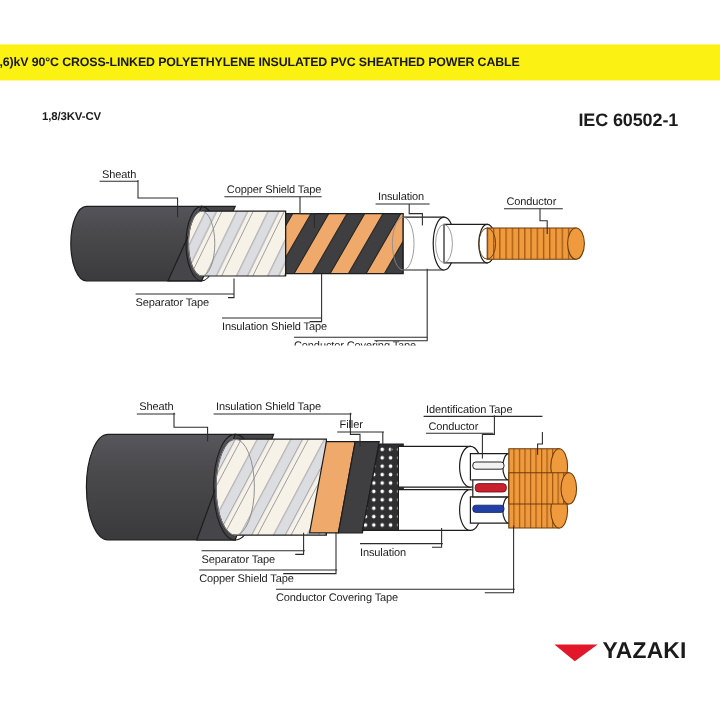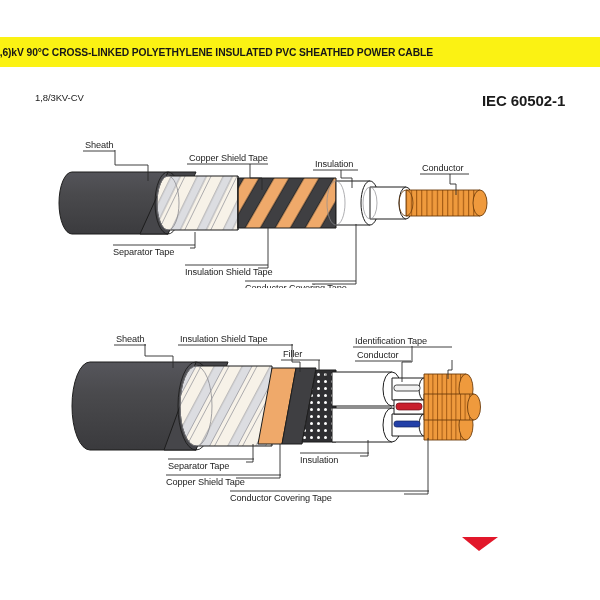--- a/index.html
+++ b/index.html
@@ -19,21 +19,21 @@
     display:flex;align-items:center;
   }
   .banner-text{
     font-size:10.3px;font-weight:bold;color:#181818;
     letter-spacing:-0.1px;white-space:nowrap;
     margin-left:-6px;
   }
 
   
   .subrow{position:absolute;left:0;top:92px;width:600px;height:16px;}
-  .subrow .left{position:absolute;left:35px;top:0;font-size:9.5px;font-weight:normal;color:#1b1b1b;letter-spacing:-0.1px;}
+  .subrow .left{position:absolute;left:35px;top:0;font-size:9.5px;font-weight:bold;color:#1b1b1b;letter-spacing:-0.1px;}
   .subrow .right{position:absolute;left:482px;top:0;font-size:15px;font-weight:bold;color:#1b1b1b;letter-spacing:-0.1px;}
 
   
   .diagram{position:absolute;left:0;}
   #diagram-1{top:128px;width:600px;height:160px;}
   #diagram-2{top:322px;width:600px;height:190px;}
   .diagram svg{display:block;}
 
   
   .lbl{font-family:"Liberation Sans", sans-serif;font-size:9.2px;fill:#1d1d1d;letter-spacing:-0.1px;}
@@ -299,15 +299,16 @@
         <line class="leader" x1="230" y1="169" x2="429" y2="169"></line>
         <text class="lbl" x="230" y="179">Conductor Covering Tape</text>
       </g>
     </svg>
   </div>
 
   <div class="logo">
     <svg class="logo-mark" viewBox="0 0 36 16" xmlns="http://www.w3.org/2000/svg">
       <path d="M 0 1 L 36 1 L 17 15 Z" fill="#e2172a"></path>
     </svg>
+    <div class="logo-text">YAZAKI</div>
   </div>
 
 </div>
 
 </body></html>

